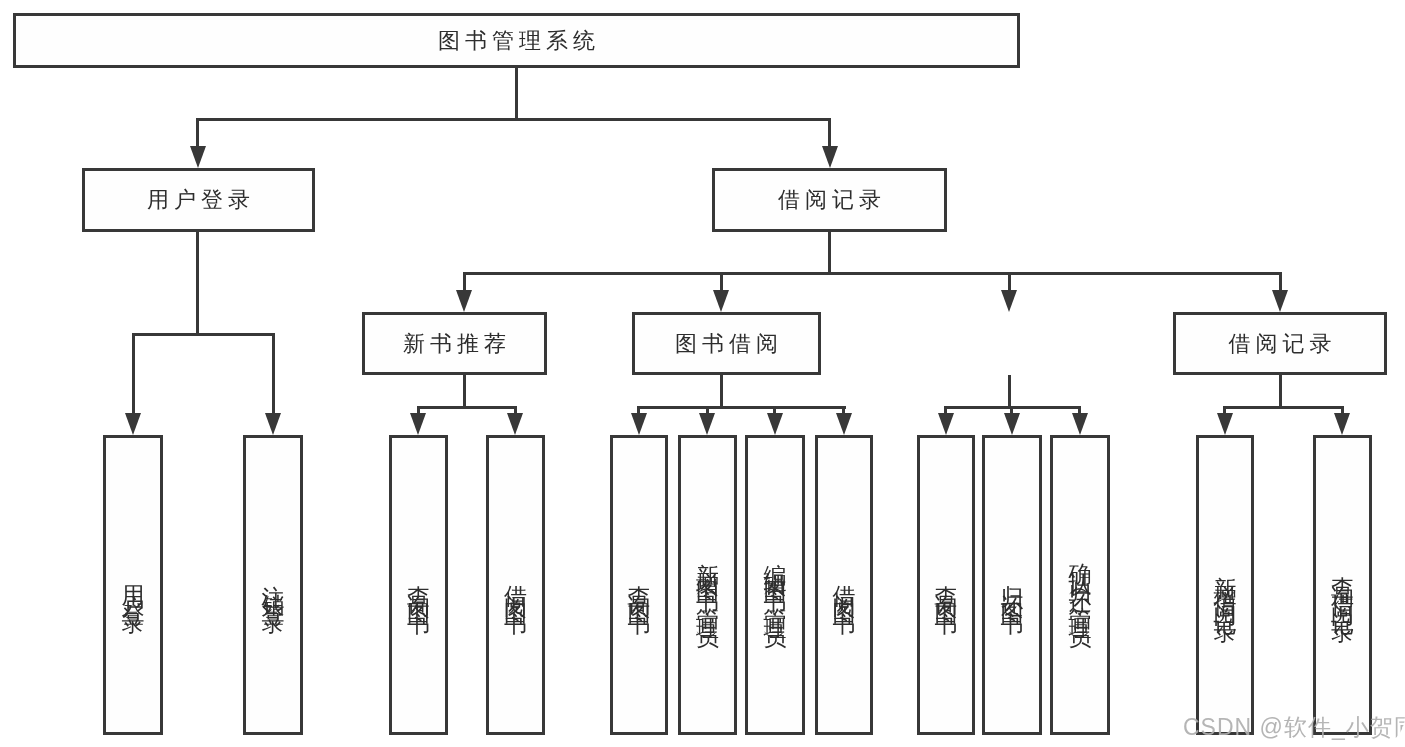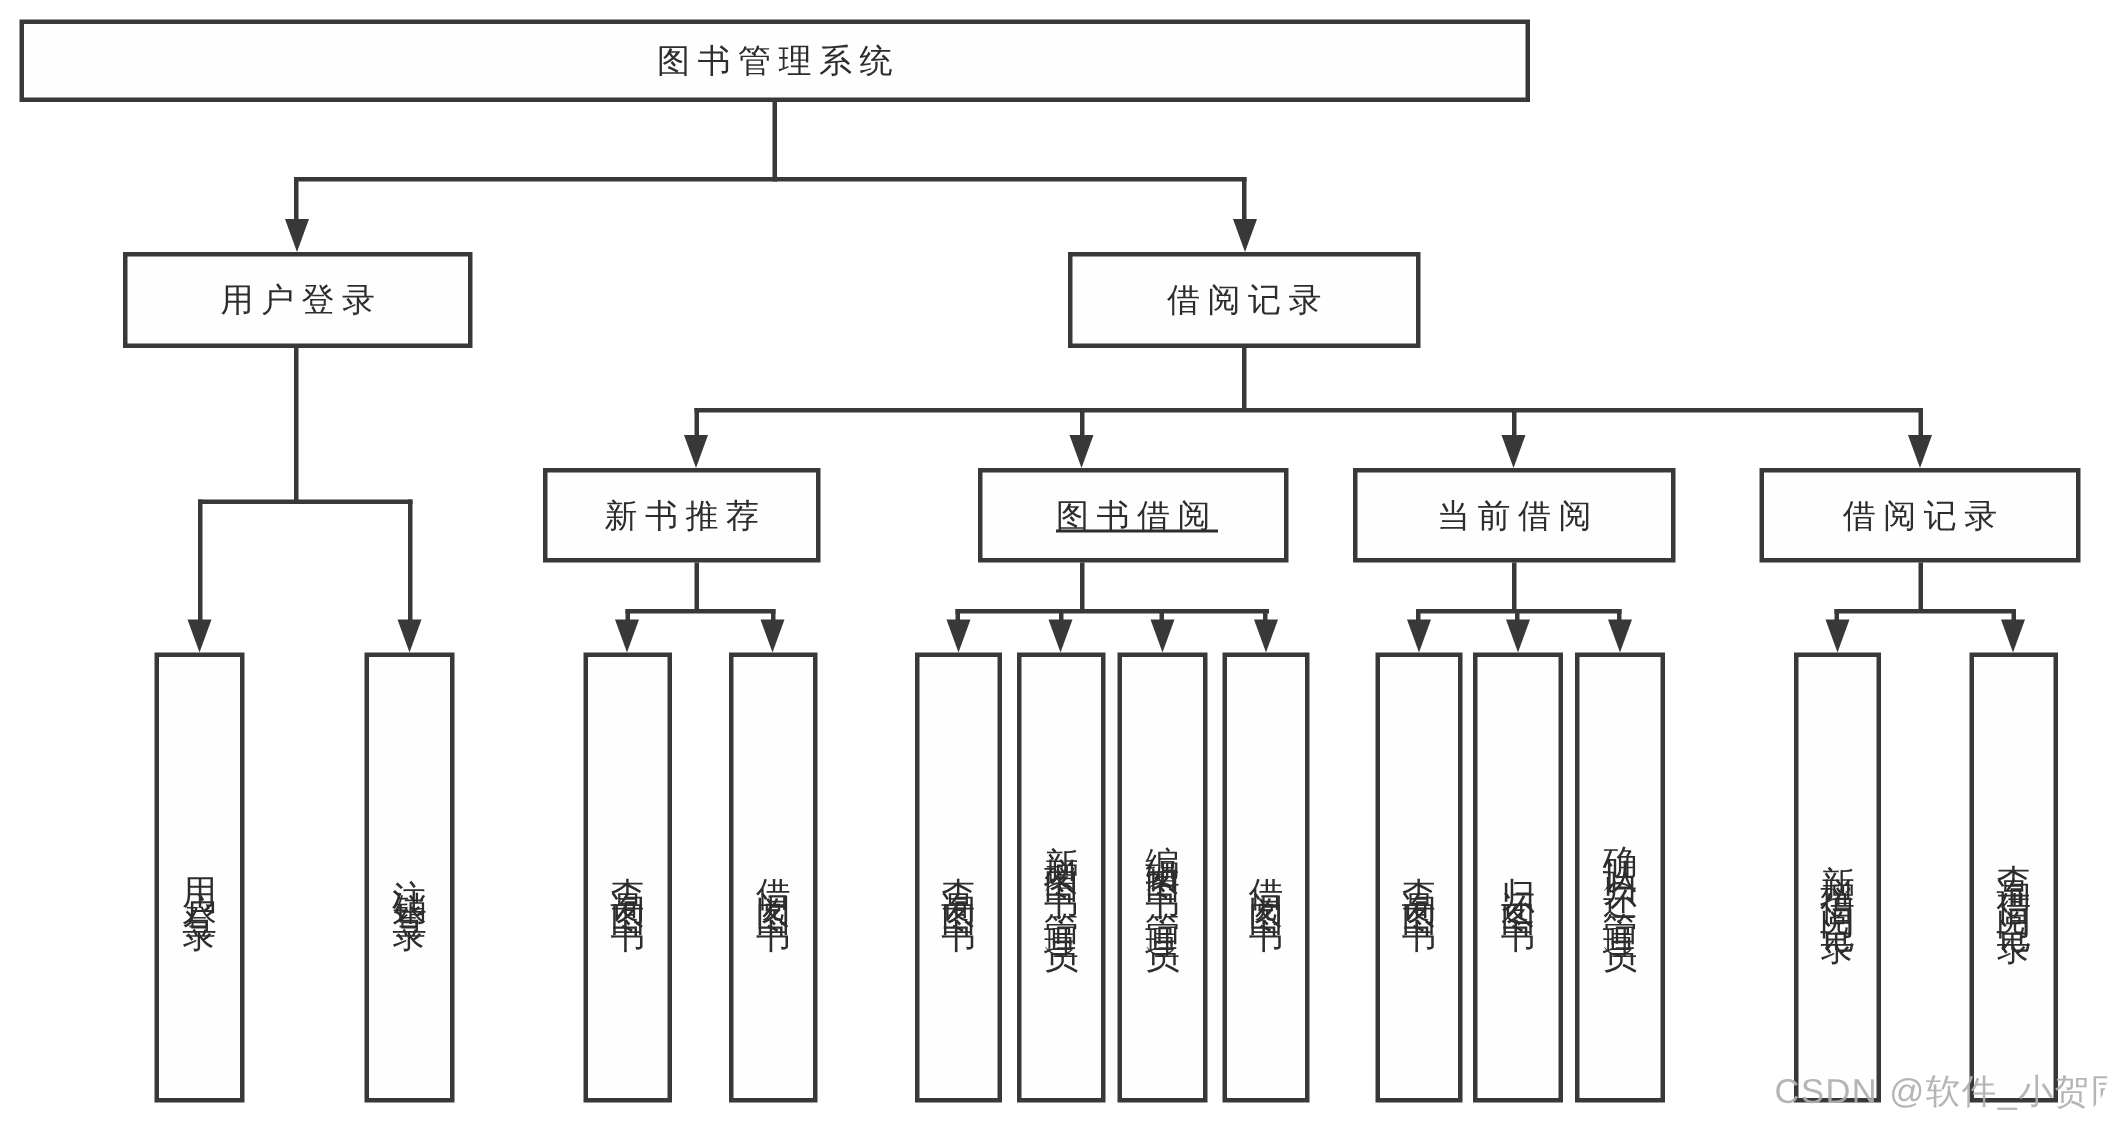--- a/index.html
+++ b/index.html
@@ -71,25 +71,22 @@
   <div class="vline" style="left:720px;top:272px;height:22px;"></div>
   <div class="arrow" style="left:713px;top:290px;"></div>
   <div class="vline" style="left:1008px;top:272px;height:22px;"></div>
   <div class="arrow" style="left:1001px;top:290px;"></div>
   <div class="vline" style="left:1279px;top:272px;height:22px;"></div>
   <div class="arrow" style="left:1272px;top:290px;"></div>
 
   <div class="box" style="left:362px;top:312px;width:185px;height:63px;">
     <span class="hlabel">新书推荐</span>
   </div>
-  <div class="box" style="left:652px;top:312px;width:207px;height:63px;text-decoration:underline;">
+  <div class="box" style="left:632px;top:312px;width:189px;height:63px;">
     <span class="hlabel">图书借阅</span>
-  </div>
-  <div class="box" style="left:902px;top:312px;width:215px;height:63px;">
-    <span class="hlabel">当前借阅</span>
   </div>
   <div class="box" style="left:1173px;top:312px;width:214px;height:63px;">
     <span class="hlabel">借阅记录</span>
   </div>
 
   <div class="vline" style="left:463px;top:375px;height:33px;"></div>
   <div class="hline" style="left:417px;top:406px;width:100px;"></div>
   <div class="vline" style="left:417px;top:406px;height:10px;"></div>
   <div class="arrow" style="left:410px;top:413px;"></div>
   <div class="vline" style="left:514px;top:406px;height:10px;"></div>

